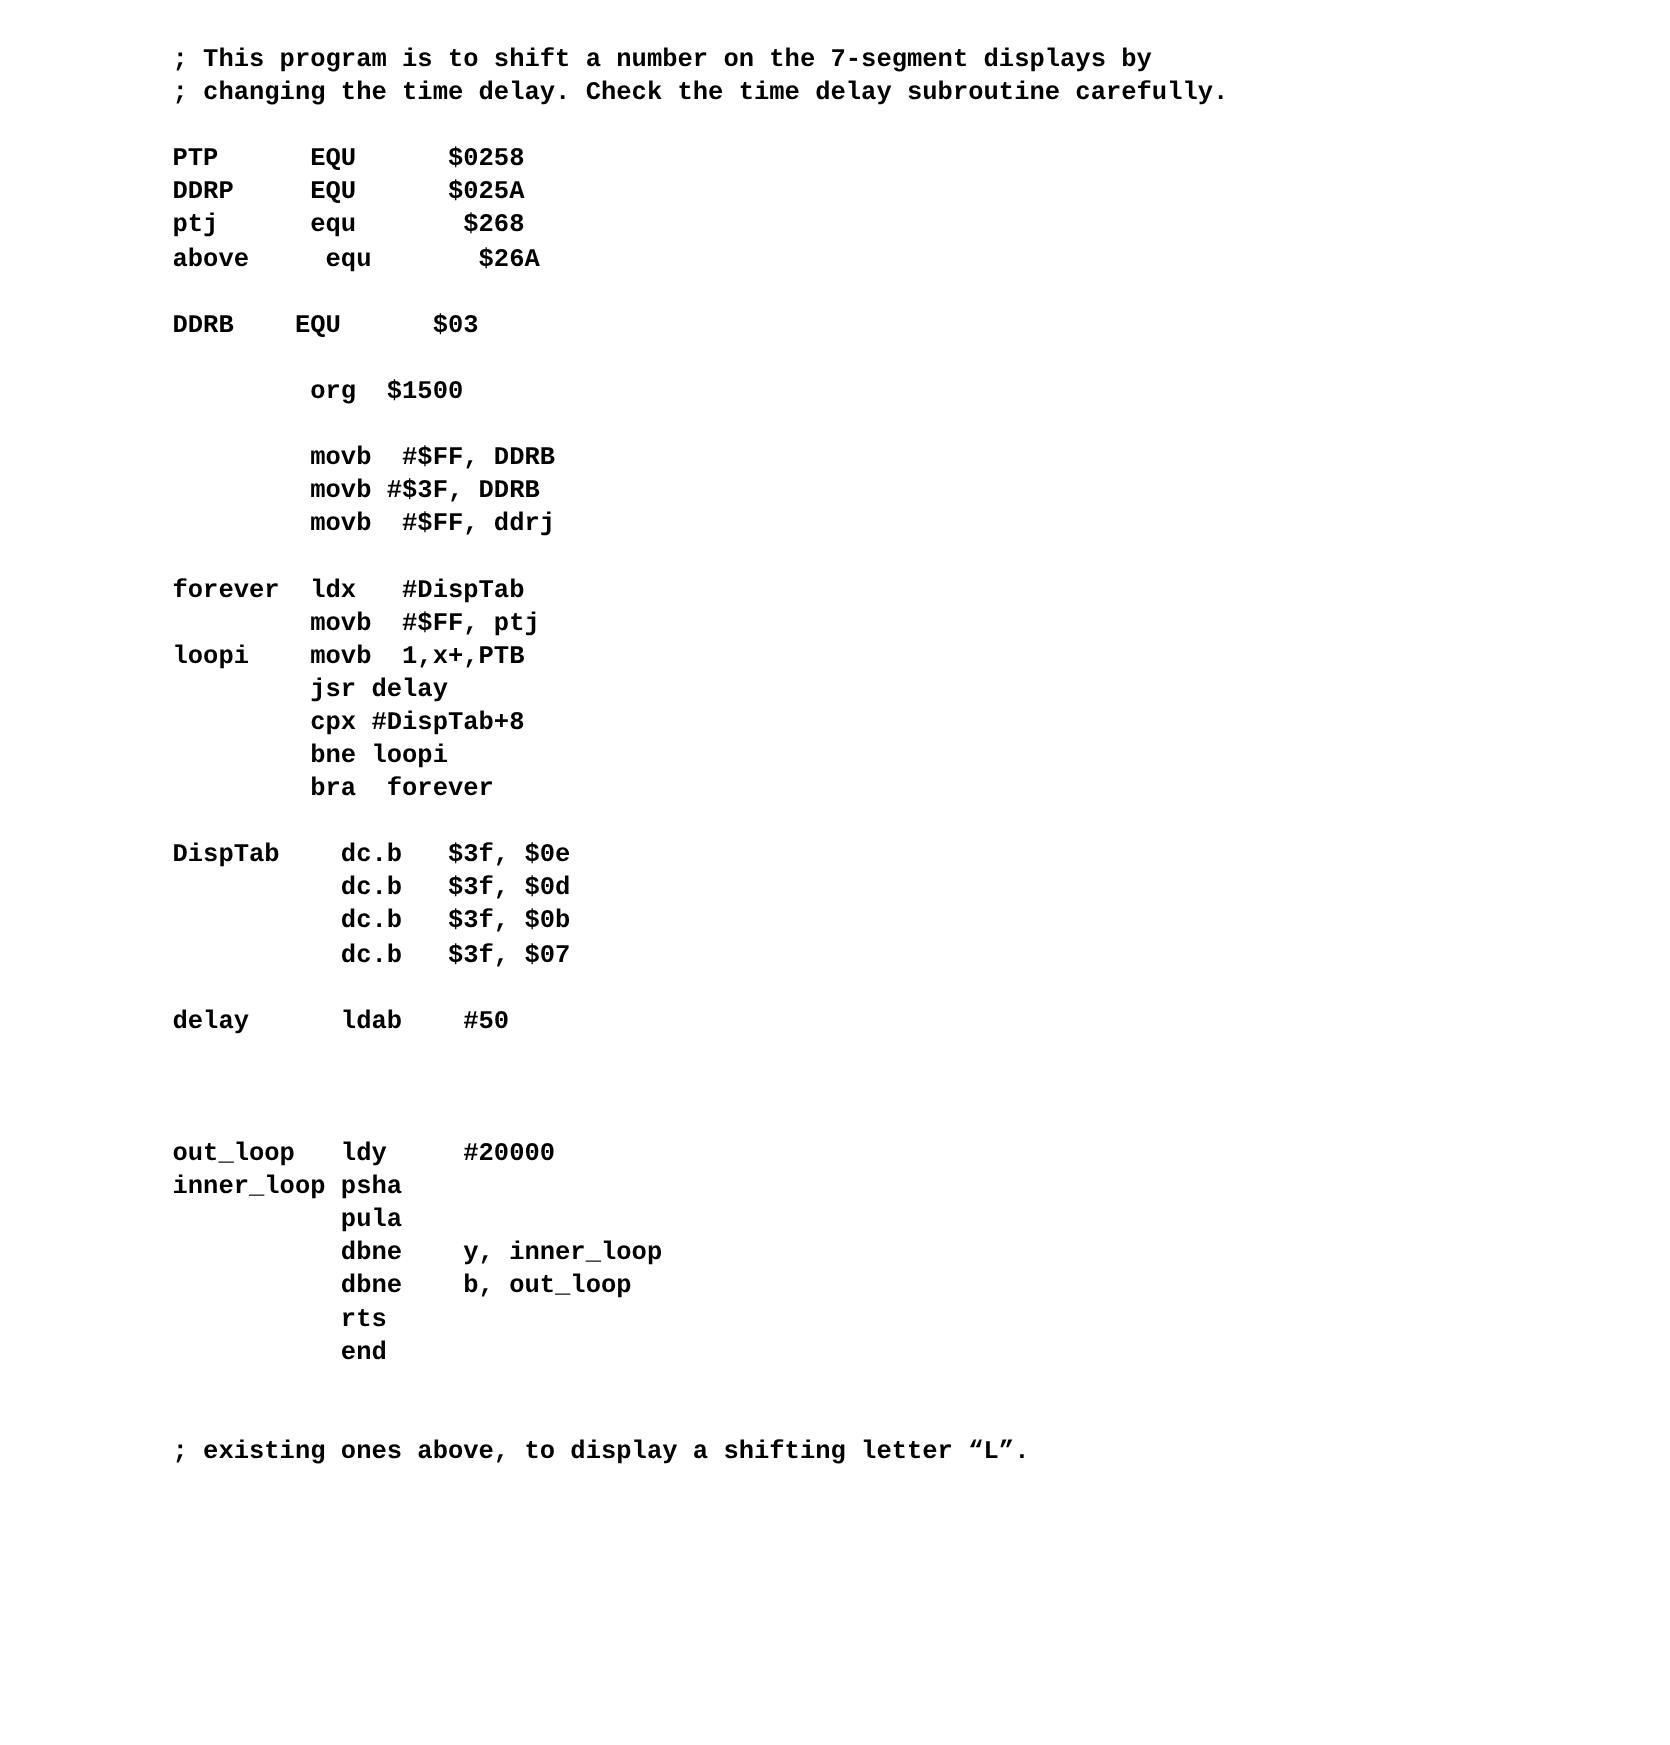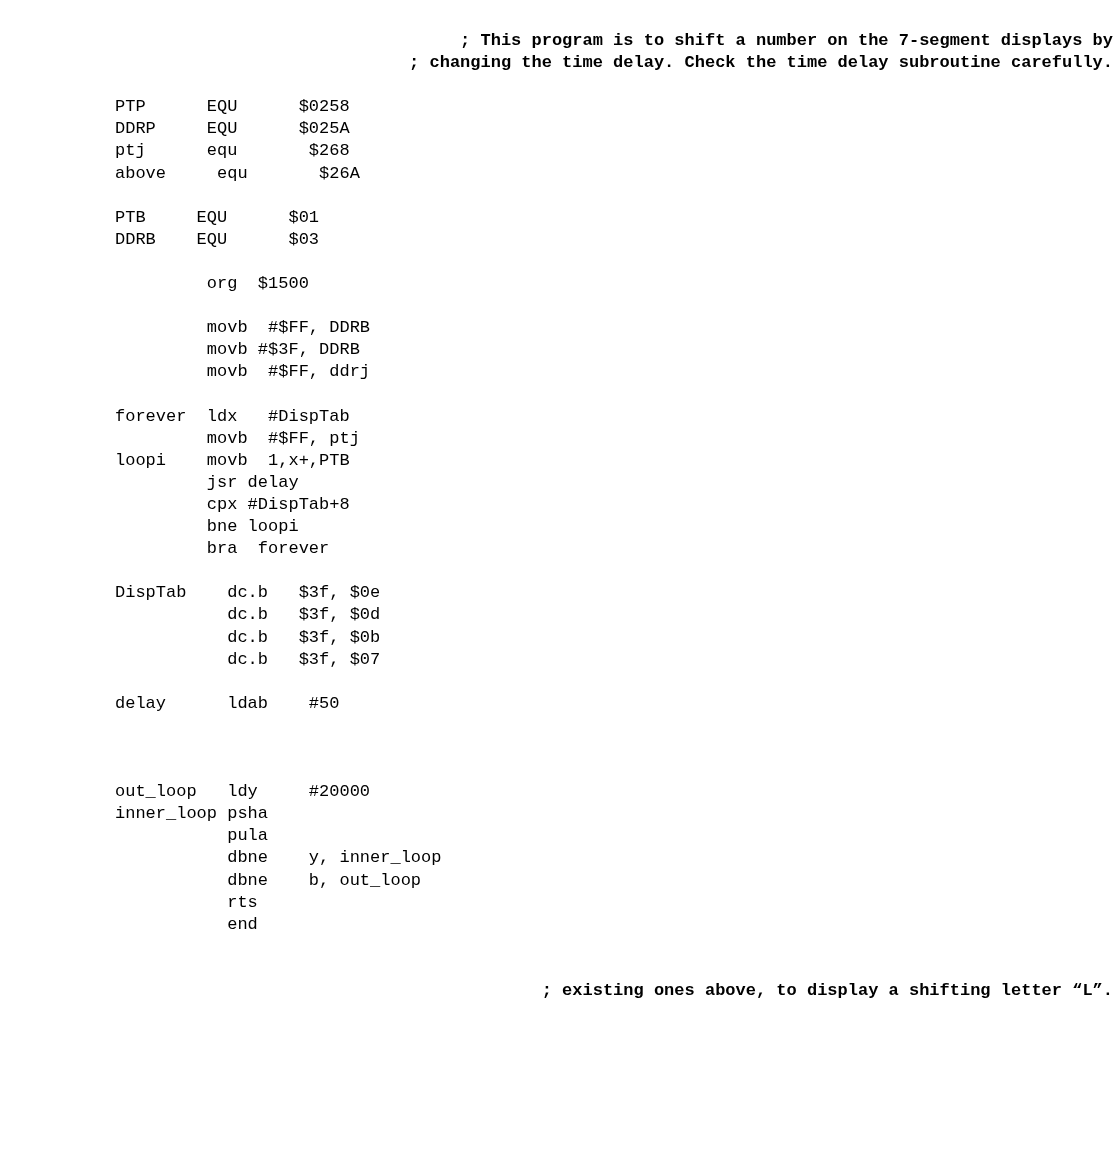--- a/index.html
+++ b/index.html
@@ -9,39 +9,38 @@
       line-height: 1.3;
       color: #000000;
       padding: 30px 0 30px 115px;
       margin: 0;
       width: 1113px;
       box-sizing: border-box;
     }
     .line {
       white-space: pre;
       min-height: 1.3em;
+      font-weight: bold;
     }
     .bold {
       font-weight: bold;
-      text-align: right;
     }
   </style>
 </head>
 <body>
 
 <div id="code-block">
     <div class="line bold">; This program is to shift a number on the 7-segment displays by</div>
     <div class="line bold">; changing the time delay. Check the time delay subroutine carefully.</div>
     <div class="line"></div>
     <div class="line">PTP      EQU      $0258</div>
     <div class="line">DDRP     EQU      $025A</div>
     <div class="line">ptj      equ       $268</div>
     <div class="line">above     equ       $26A</div>
     <div class="line"></div>
-    <div class="line">PTB     EQU      $01</div>
     <div class="line">DDRB    EQU      $03</div>
     <div class="line"></div>
     <div class="line">         org  $1500</div>
     <div class="line"></div>
     <div class="line">         movb  #$FF, DDRB</div>
     <div class="line">         movb #$3F, DDRB</div>
     <div class="line">         movb  #$FF, ddrj</div>
     <div class="line"></div>
     <div class="line">forever  ldx   #DispTab</div>
     <div class="line">         movb  #$FF, ptj</div>

